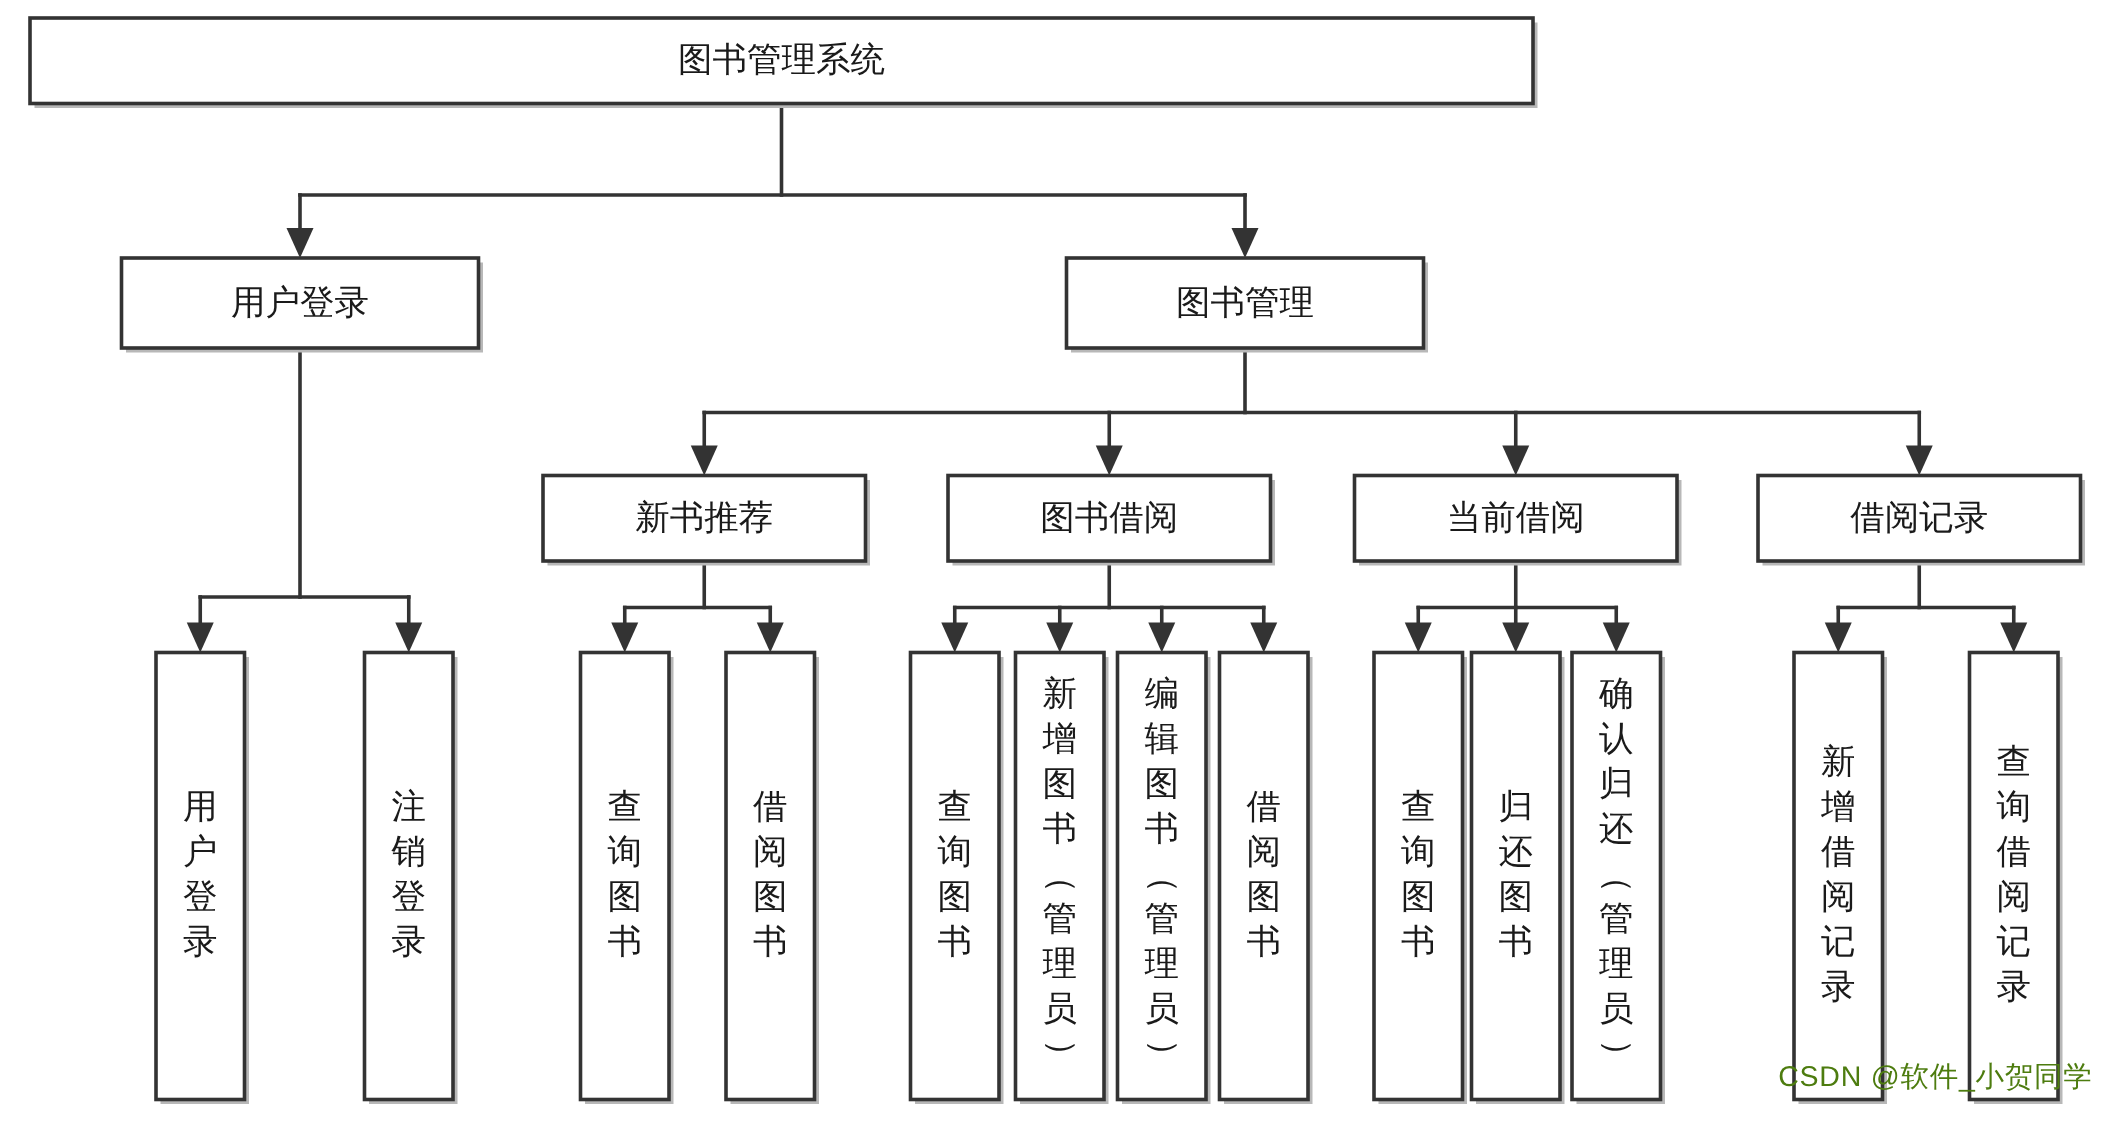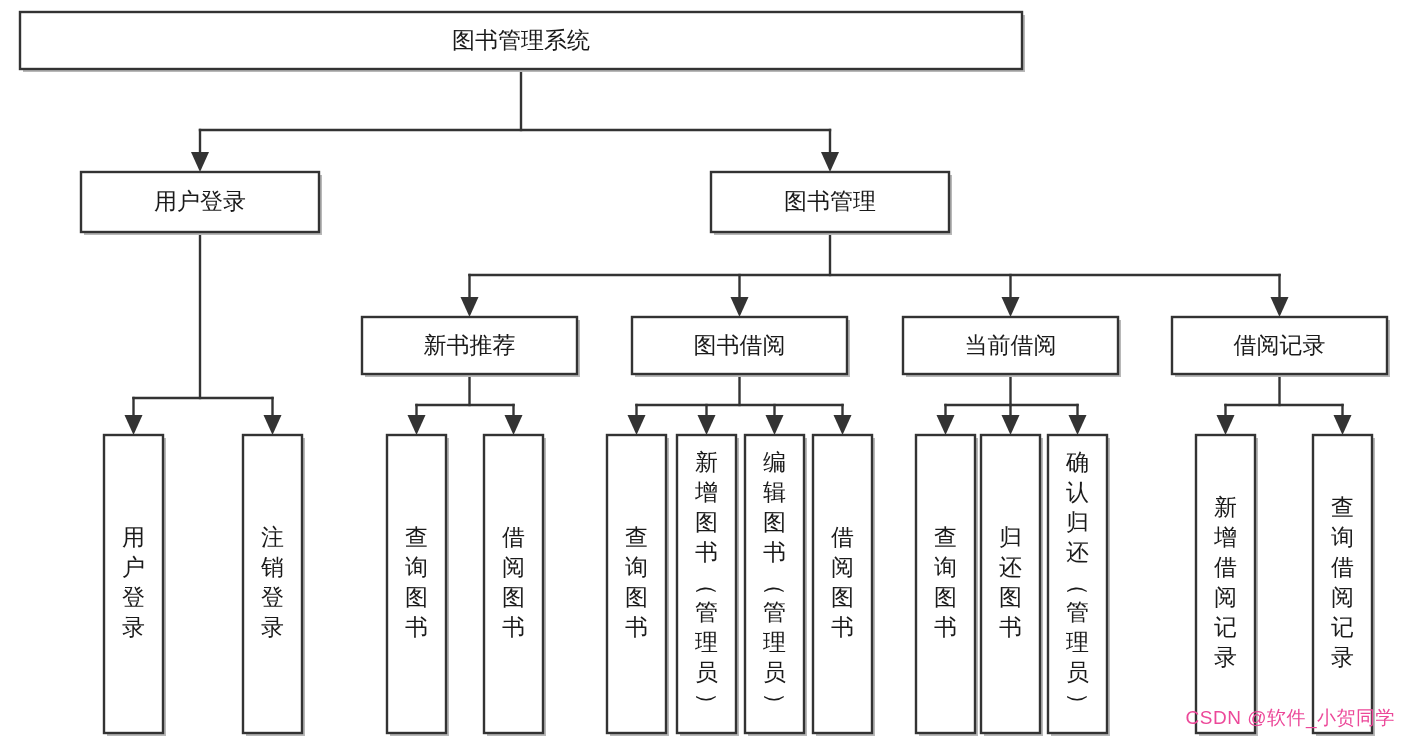--- a/index.html
+++ b/index.html
@@ -61,21 +61,21 @@
     text-anchor: middle;
     dominant-baseline: middle;
     white-space: pre;
   }
   .watermark-text {
     position: absolute;
     right: 10px;
     bottom: 8px;
     font-family: "Liberation Sans", "DejaVu Sans", sans-serif;
     font-size: 19px;
-    color: #ec4899;
+    color: #4d7c0f;
     letter-spacing: 0.5px;
     user-select: none;
     pointer-events: none;
     white-space: nowrap;
   }
 </style>
 </head>
 <body>
 
 <div id="diagram-root">

